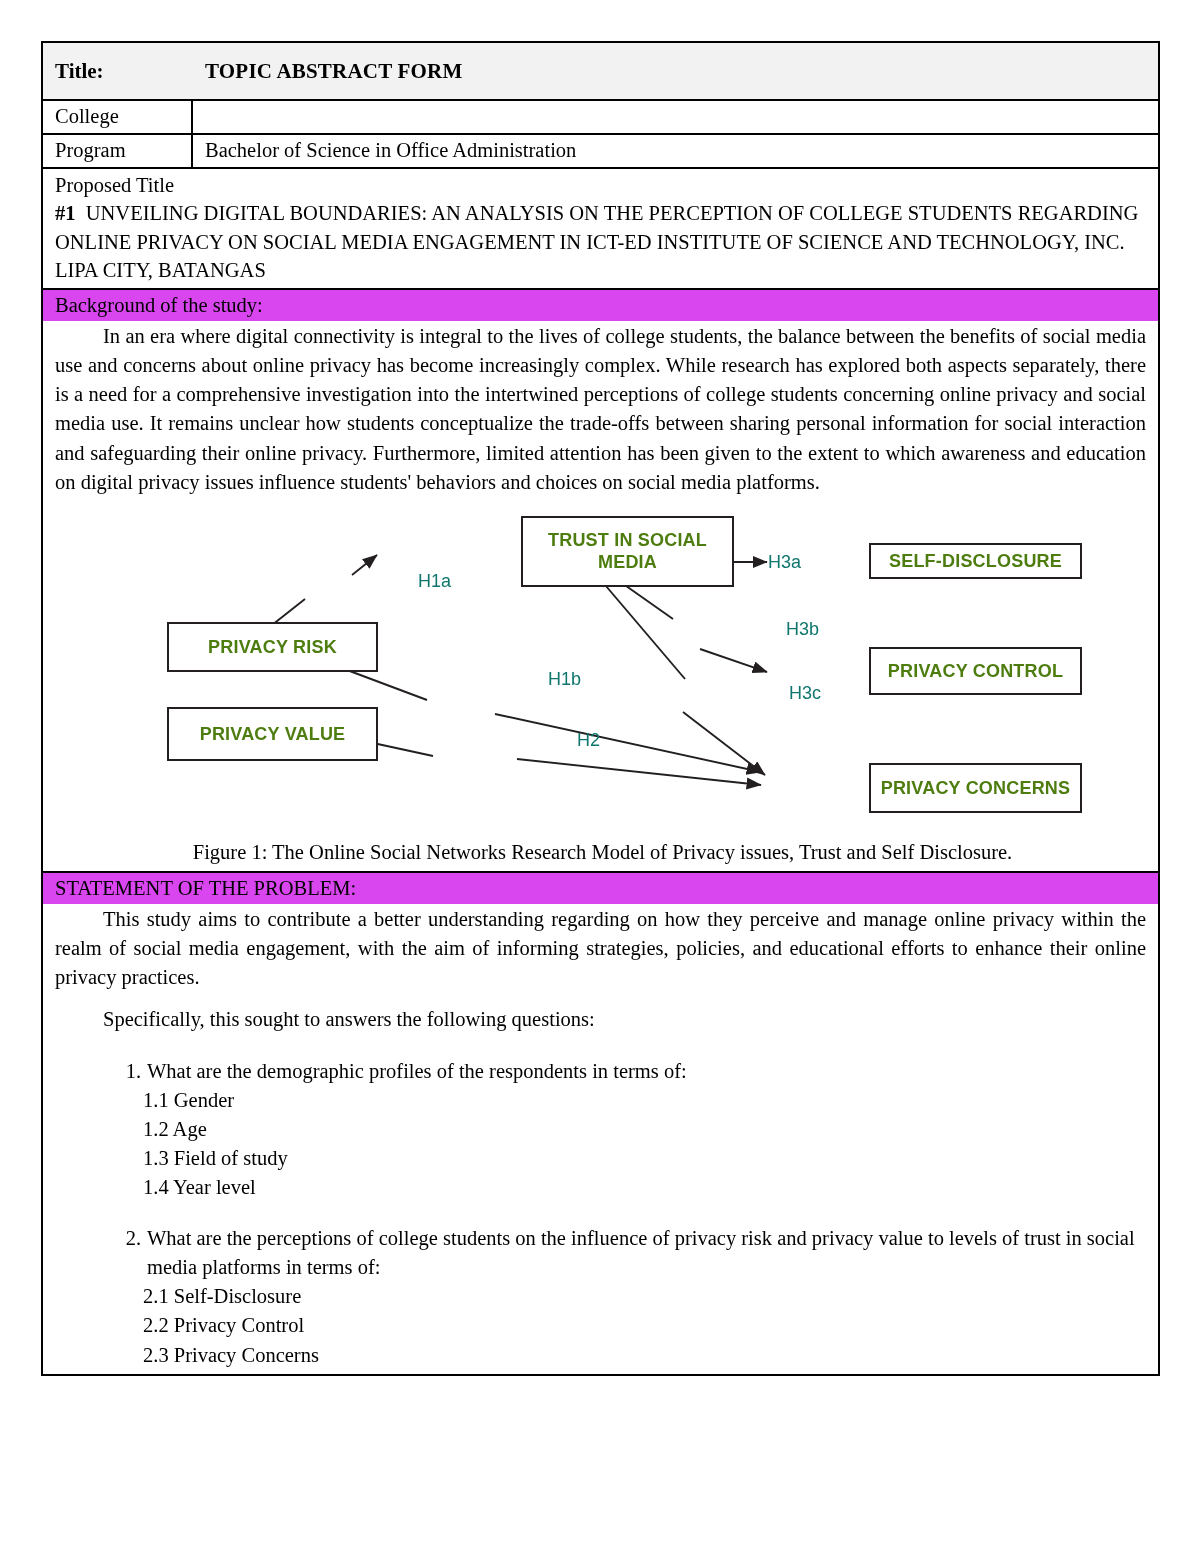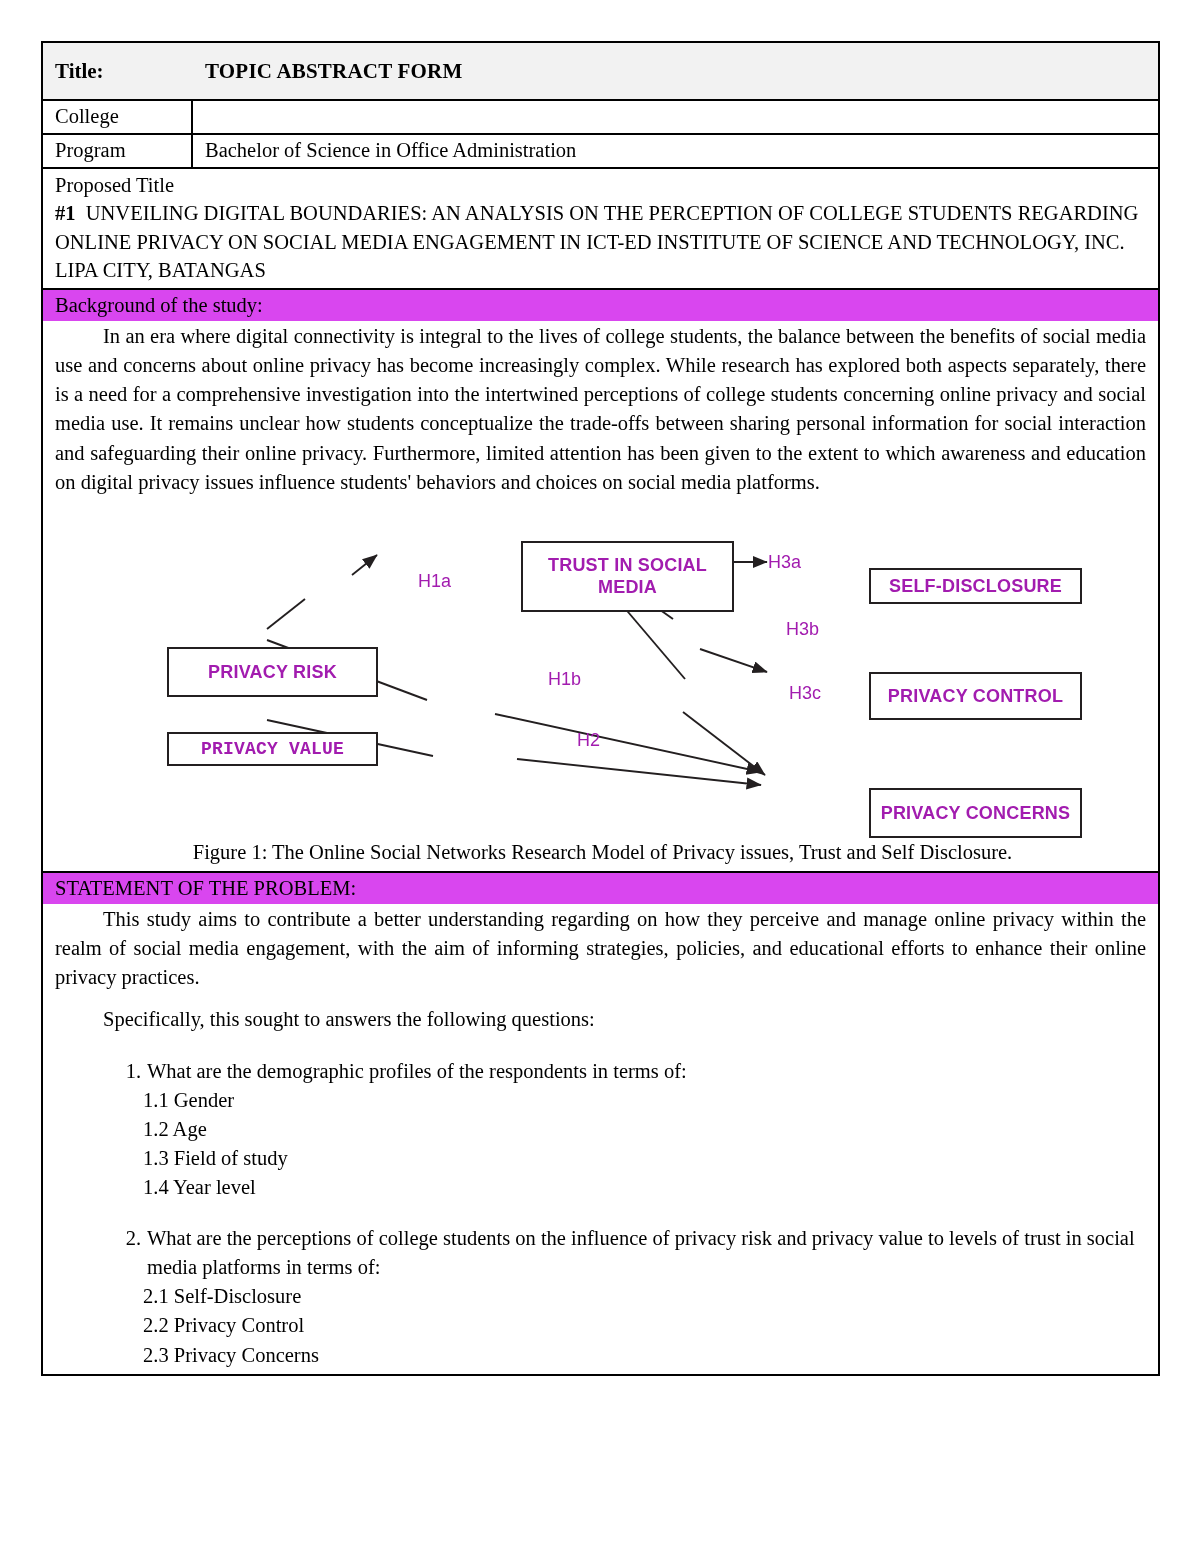--- a/index.html
+++ b/index.html
@@ -121,29 +121,28 @@
     background: #ffffff;
     display: flex;
     align-items: center;
     justify-content: center;
     text-align: center;
     font-family: "Liberation Sans", "DejaVu Sans", sans-serif;
     font-weight: bold;
     font-size: 18px;
     letter-spacing: 0.2px;
     line-height: 1.25;
-    color: #a21caf;
+    color: #4d7c0f;
     box-sizing: border-box;
-    margin-top: 25px;
   }
   .hlabel {
     position: absolute;
     font-family: "Liberation Sans", "DejaVu Sans", sans-serif;
     font-size: 18px;
-    color: #a21caf;
+    color: #0f766e;
     white-space: nowrap;
   }
   .diagram svg {
     position: absolute;
     left: 0;
     top: 0;
     width: 1090px;
     height: 330px;
     overflow: visible;
   }
@@ -247,21 +246,21 @@
 
               <line x1="530" y1="50" x2="618" y2="112" stroke="#231f20" stroke-width="1.9"></line>
               <line x1="645" y1="142" x2="712" y2="165" stroke="#231f20" stroke-width="1.9" marker-end="url(#ah)"></line>
 
               <line x1="528" y1="52" x2="630" y2="172" stroke="#231f20" stroke-width="1.9"></line>
               <line x1="628" y1="205" x2="710" y2="268" stroke="#231f20" stroke-width="1.9" marker-end="url(#ah)"></line>
             </svg>
 
             <div class="dbox" style="left:466px; top:9px; width:213px; height:71px;">TRUST IN SOCIAL MEDIA</div>
             <div class="dbox" style="left:112px; top:115px; width:211px; height:50px;">PRIVACY RISK</div>
-            <div class="dbox" style="left:112px; top:200px; width:211px; height:34px;font-family:Liberation Mono, monospace;">PRIVACY VALUE</div>
+            <div class="dbox" style="left:112px; top:200px; width:211px; height:54px;">PRIVACY VALUE</div>
             <div class="dbox" style="left:814px; top:36px; width:213px; height:36px;">SELF-DISCLOSURE</div>
             <div class="dbox" style="left:814px; top:140px; width:213px; height:48px;">PRIVACY CONTROL</div>
             <div class="dbox" style="left:814px; top:256px; width:213px; height:50px;">PRIVACY CONCERNS</div>
 
             <span class="hlabel" style="left:363px; top:63px;">H1a</span>
             <span class="hlabel" style="left:493px; top:161px;">H1b</span>
             <span class="hlabel" style="left:522px; top:222px;">H2</span>
             <span class="hlabel" style="left:713px; top:44px;">H3a</span>
             <span class="hlabel" style="left:731px; top:111px;">H3b</span>
             <span class="hlabel" style="left:734px; top:175px;">H3c</span>

